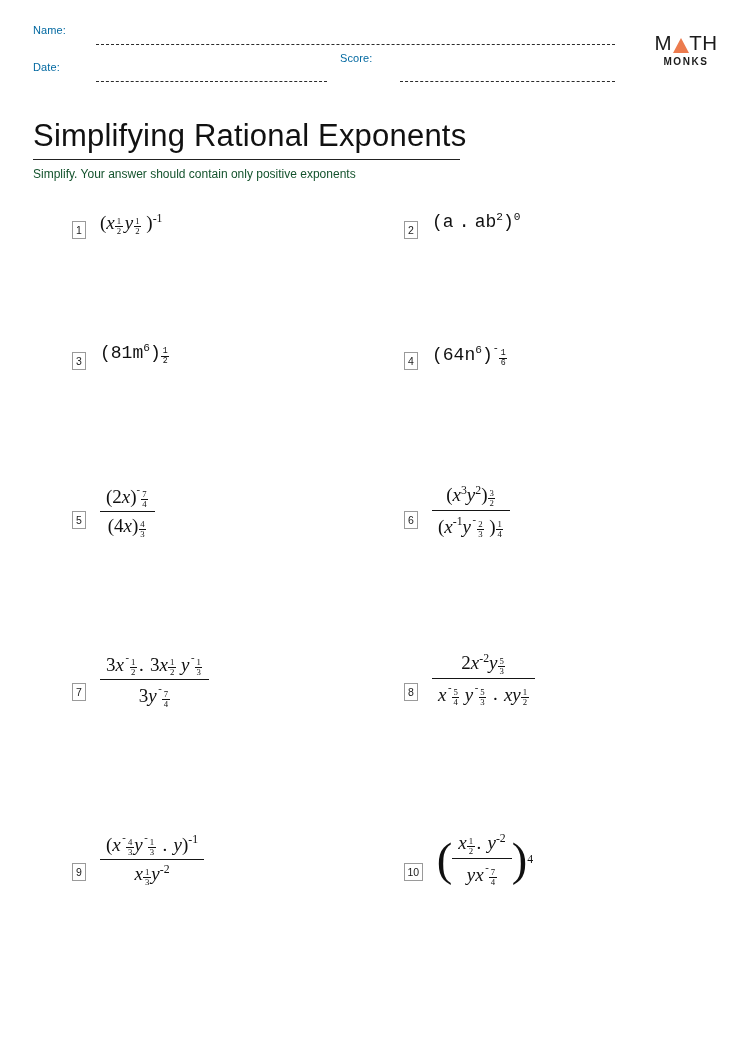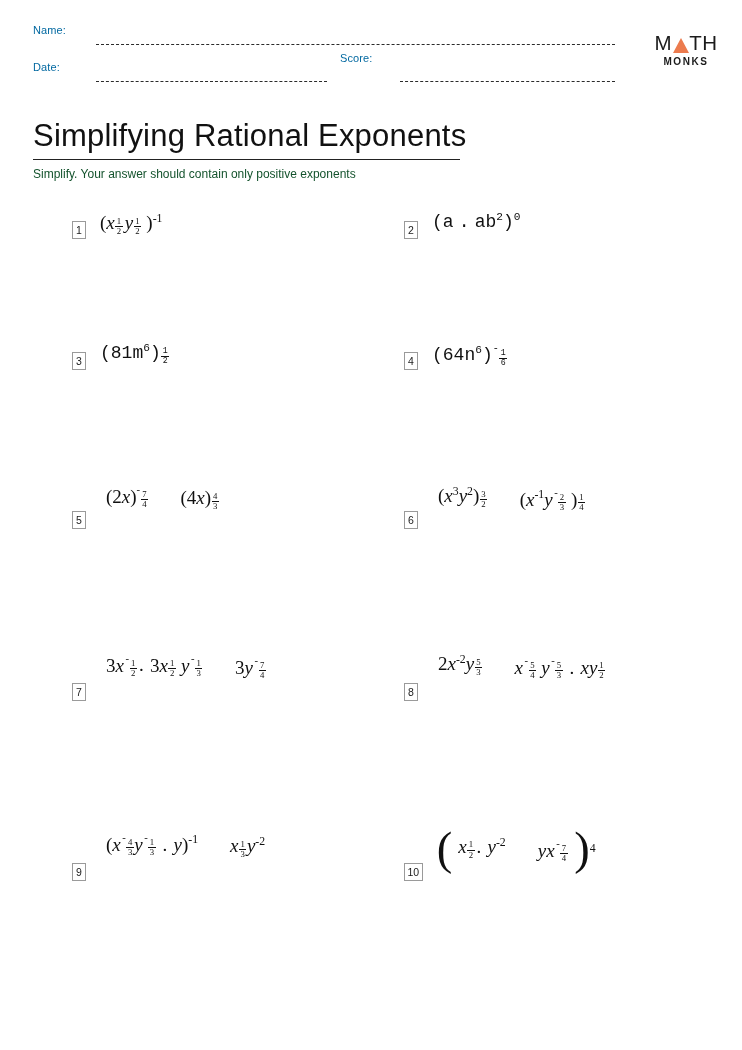--- a/index.html
+++ b/index.html
@@ -189,26 +189,27 @@
   .efrac .den { border-top: 1px solid #111; padding: 0 1.5px; }
   .eneg {
     font-size: 0.56em;
     vertical-align: 0.9em;
     font-style: normal;
   }
 
   
   .dfrac {
     display: inline-flex;
+    flex-direction: column;
     align-items: center;
     vertical-align: middle;
   }
   .dfrac > .dnum { padding: 0 6px 2px 6px; }
   .dfrac > .dbar { width: 100%; border-top: 1.4px solid #151515; }
-  .dfrac > .dden { padding: 3px 6px 0 6px; margin-left: 20px; }
+  .dfrac > .dden { padding: 3px 6px 0 6px; }
 
   .paren-big {
     font-size: 2.45em;
     font-family: "Liberation Serif", serif;
     font-style: normal;
     line-height: 0.72;
     display: inline-block;
     vertical-align: middle;
   }
   .dot { font-style: normal; padding: 0 1.5px; }

